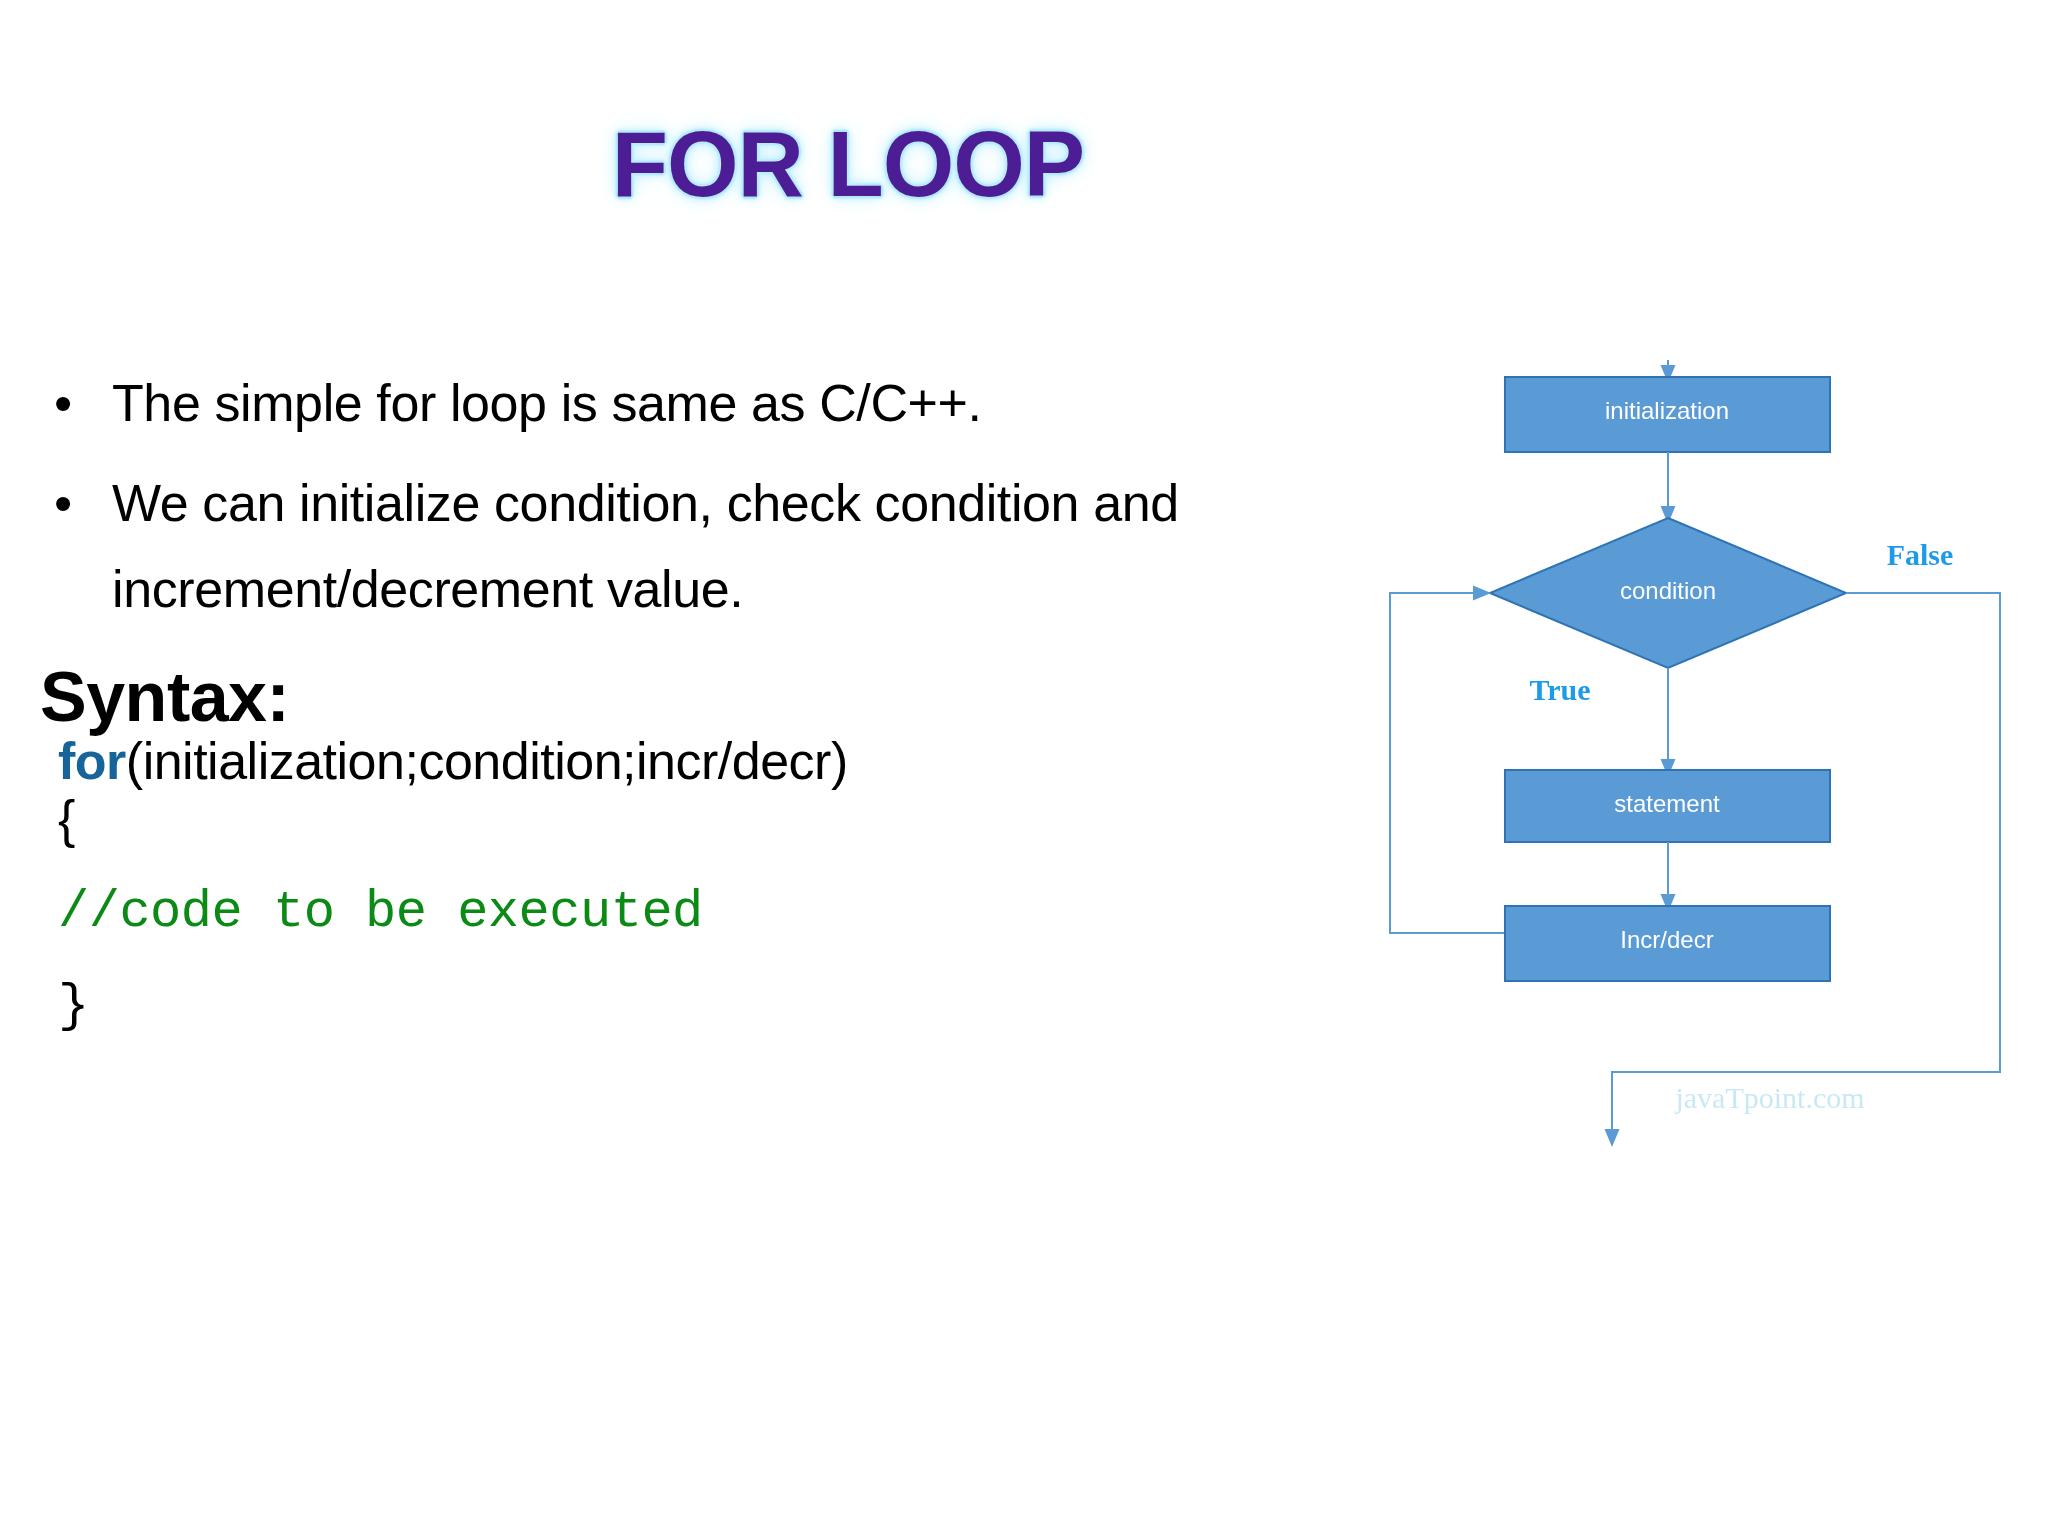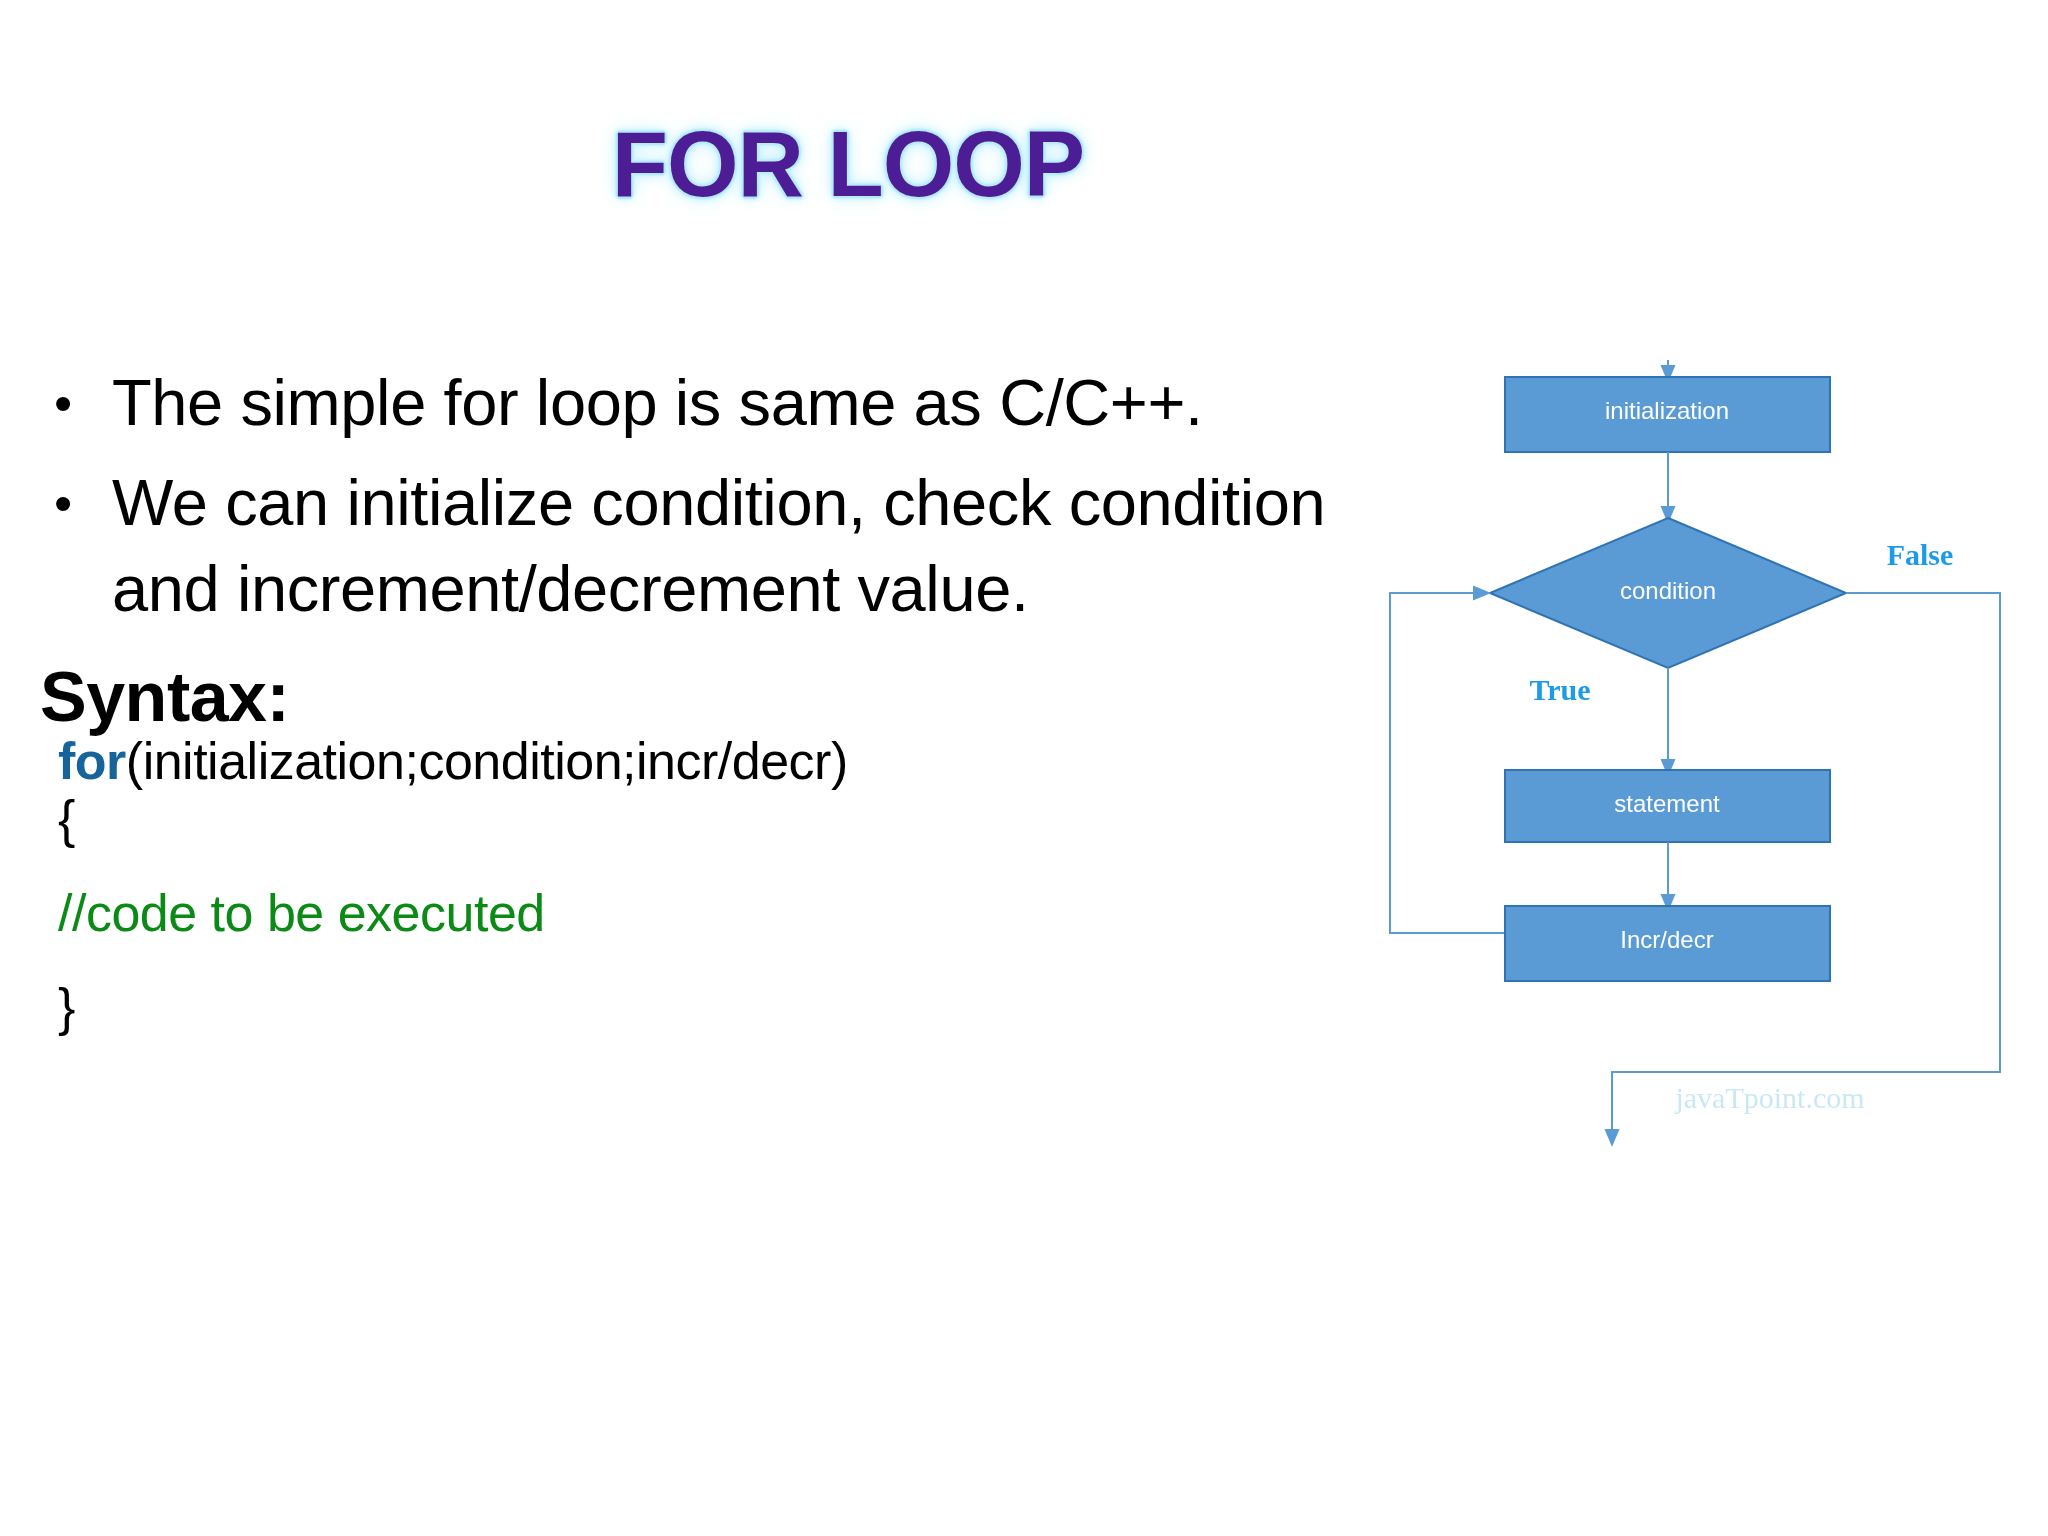--- a/index.html
+++ b/index.html
@@ -57,21 +57,21 @@
     flex: 0 0 72px;
     font-size: 52px;
     line-height: 86px;
     text-align: left;
     padding-left: 14px;
     box-sizing: border-box;
     color: #000;
   }
   .bullet-text {
     font-family: "Liberation Sans", sans-serif;
-    font-size: 65px;
+    font-size: 52px;
     line-height: 86px;
     color: #000;
     letter-spacing: -0.4px;
     max-width: 1230px;
   }
 
   #syntax-heading {
     margin-top: 30px;
     margin-left: 0px;
     font-family: "Liberation Sans", sans-serif;
@@ -86,21 +86,21 @@
     margin-left: 18px;
     font-family: "Liberation Sans", sans-serif;
     font-size: 52px;
     letter-spacing: -0.5px;
   }
   .code-line {
     line-height: 58px;
     color: #000;
     white-space: pre;
   }
-  .code-line.spaced-top { margin-top: 36px; }
+  .code-line.spaced-top { margin-top: 36px; font-family: Liberation Mono, monospace; }
   .kw-for {
     color: #17649B;
     font-weight: bold;
   }
   .comment {
     color: #0B8A16;
   }
 
   
   #flowchart {

